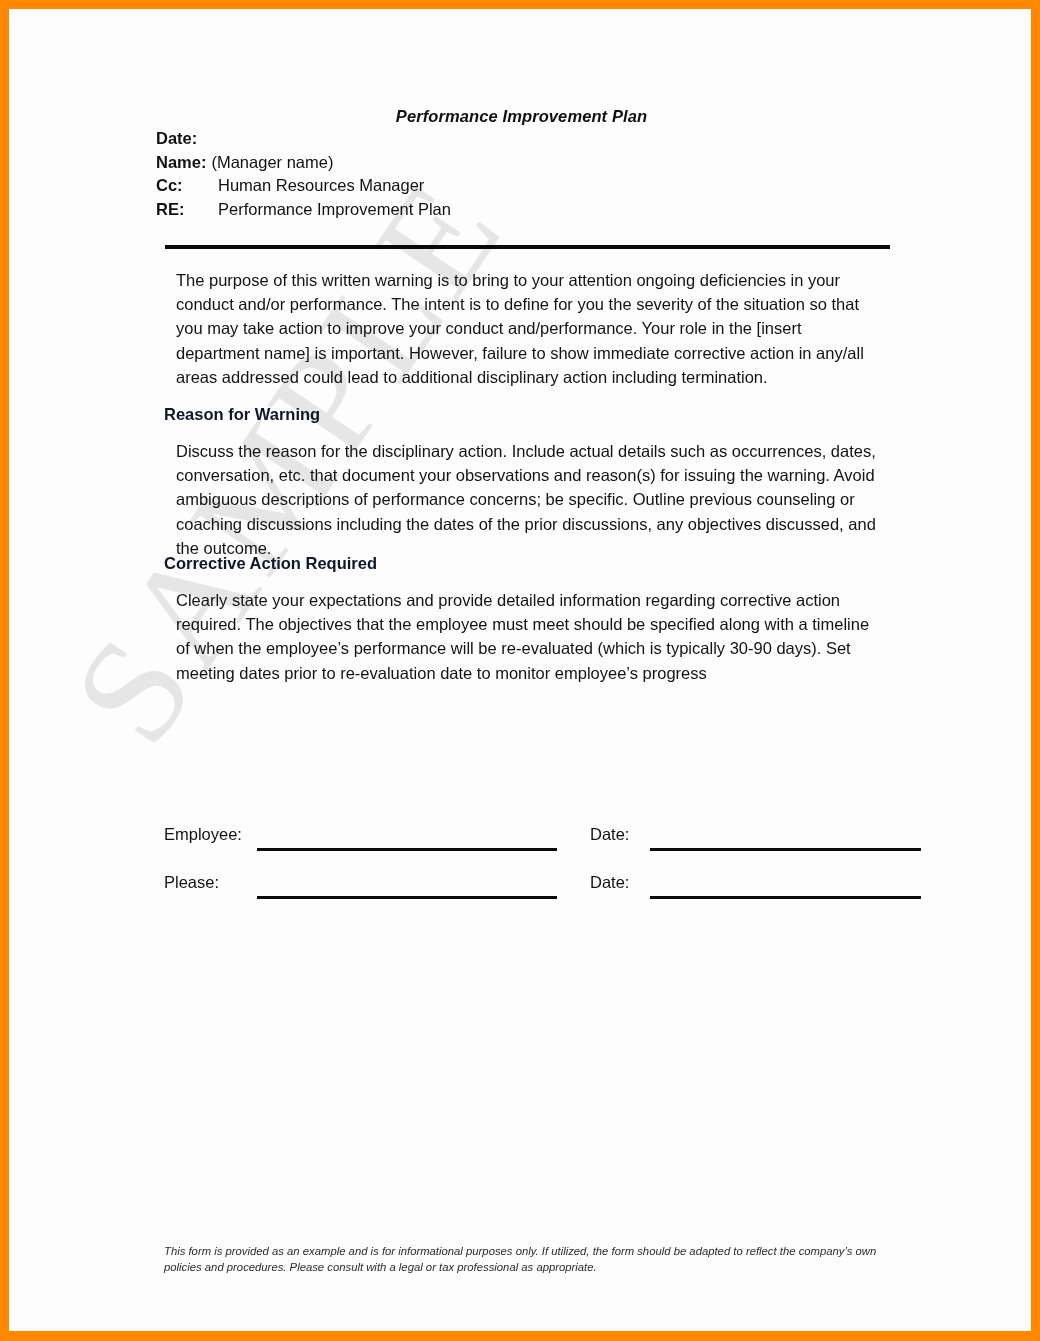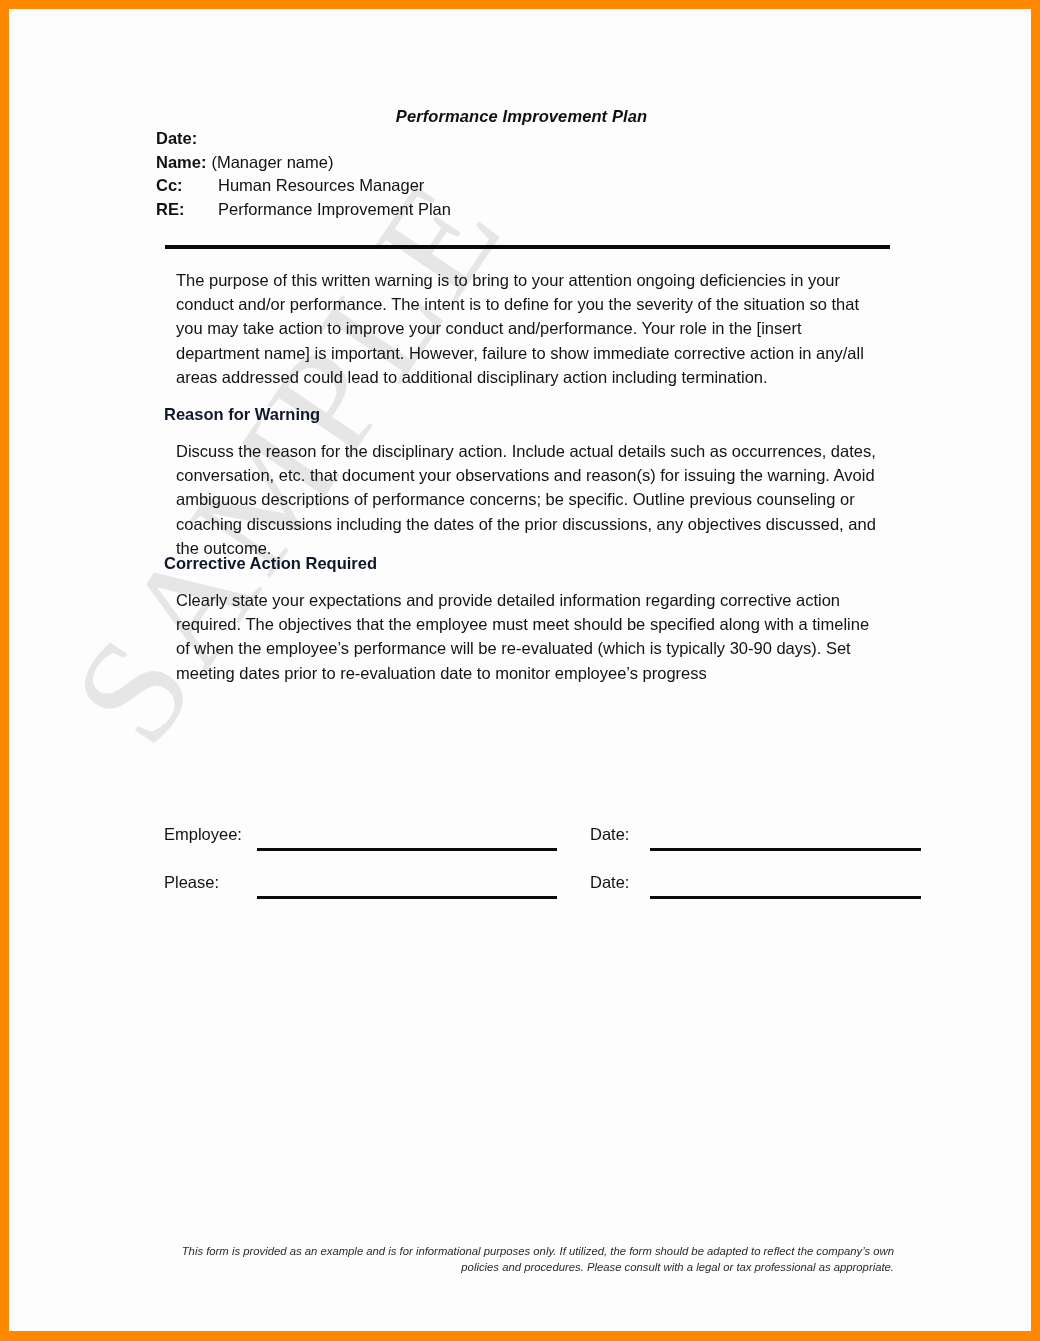--- a/index.html
+++ b/index.html
@@ -163,21 +163,21 @@
   .r2 .sig-line.mgr    { left: 248px; top: 31px; width: 300px; }
   .r2 .sig-label.date  { left: 581px; top: 8px; }
   .r2 .sig-line.date   { left: 641px; top: 31px; width: 271px; }
 
   
   #footer {
     position: absolute;
     left: 155px;
     top: 1234px;
     width: 730px;
-    text-align: right;
+    text-align: left;
     font-family: "Liberation Sans", sans-serif;
     font-size: 11.3px;
     font-style: italic;
     line-height: 16px;
     color: #2b2b2b;
     z-index: 2;
   }
 </style>
 </head>
 <body>

